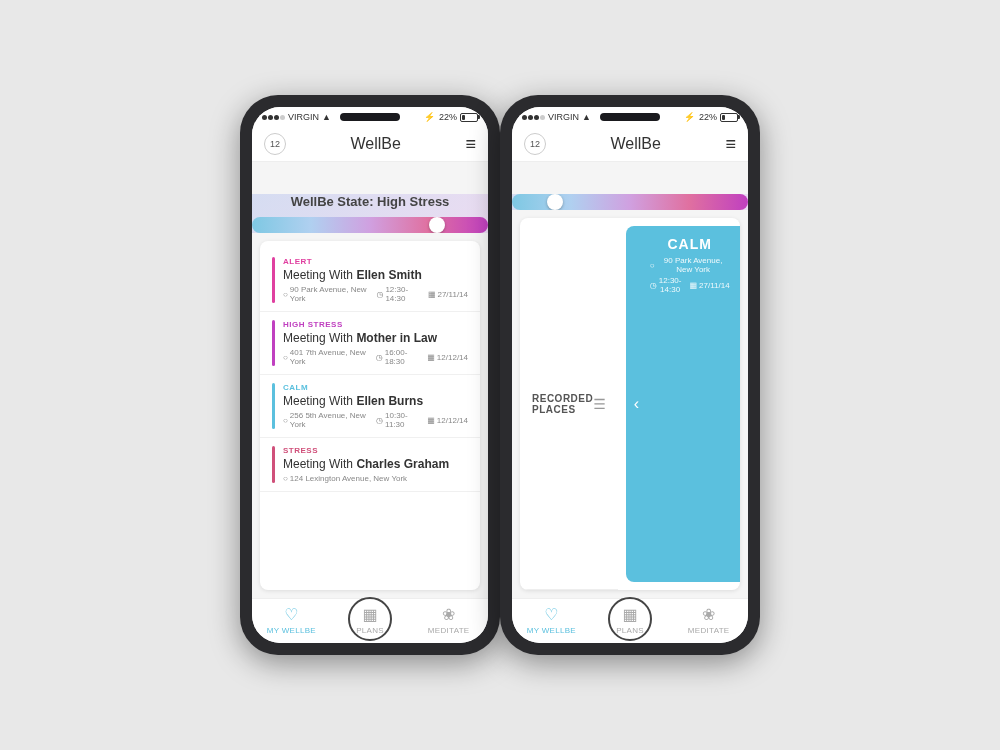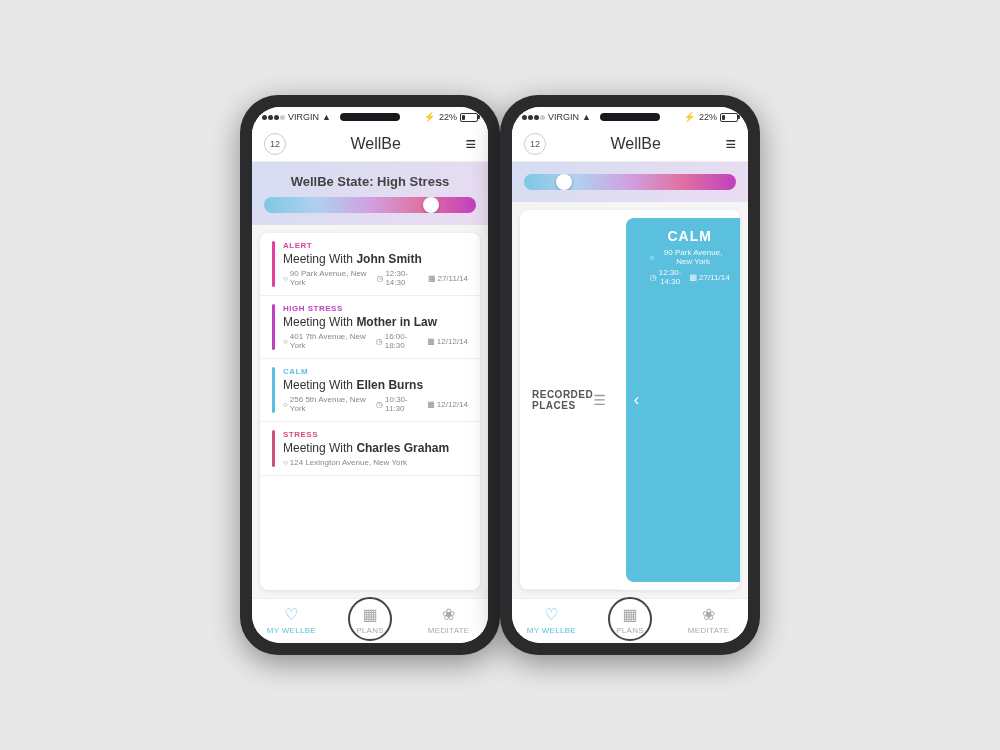--- a/index.html
+++ b/index.html
@@ -113,23 +113,24 @@
       align-items: center;
       justify-content: center;
       font-size: 9px;
       color: #555;
     }
     .nav-title { font-size: 16px; font-weight: 300; color: #333; }
     .nav-menu { font-size: 18px; color: #333; line-height: 1; }
     
     .hero {
       background: linear-gradient(135deg, rgba(200,210,240,0.7), rgba(230,210,240,0.7));
-      padding: 12px;
+      padding: 0;
       text-align: center;
       position: relative;
+      margin-top: 32px;
     }
     .hero-state {
       font-size: 13px;
       color: #444;
       margin-bottom: 8px;
     }
     .hero-state span { font-weight: 700; }
     .stress-bar-container {
       position: relative;
       height: 16px;
@@ -164,21 +165,21 @@
       border-bottom: 1px solid #eee;
     }
     .card-title {
       font-size: 10px;
       font-weight: 700;
       letter-spacing: 0.5px;
       color: #555;
       text-transform: uppercase;
     }
     
-    .meeting-list { padding: 0; overflow-y: auto; }
+    .meeting-list { padding: 0; overflow-y: auto; margin-top: 8px; }
     .meeting-item {
       display: flex;
       padding: 8px 12px;
       border-bottom: 1px solid #f0f0f0;
       position: relative;
     }
     .meeting-accent {
       width: 3px;
       border-radius: 2px;
       margin-right: 8px;
@@ -300,21 +301,21 @@
       </div>
 
       <div class="content-card">
         <div class="meeting-list">
 
           <div class="meeting-item">
             <div class="meeting-accent" style="background:#e040a0"></div>
             <div class="meeting-content">
               <div class="meeting-label" style="color:#e040a0">ALERT</div>
               <div class="meeting-name">
-                <span>Meeting With</span> <strong>John Smith</strong>
+                <span>Meeting With</span> <strong>Ellen Smith</strong>
               </div>
               <div class="meeting-meta">
                 <div class="meeting-meta-item">
                   <span>○</span>
                   <span>90 Park Avenue, New York</span>
                 </div>
                 <div class="meeting-meta-item">
                   <span>◷</span>
                   <span>12:30-14:30</span>
                 </div>

